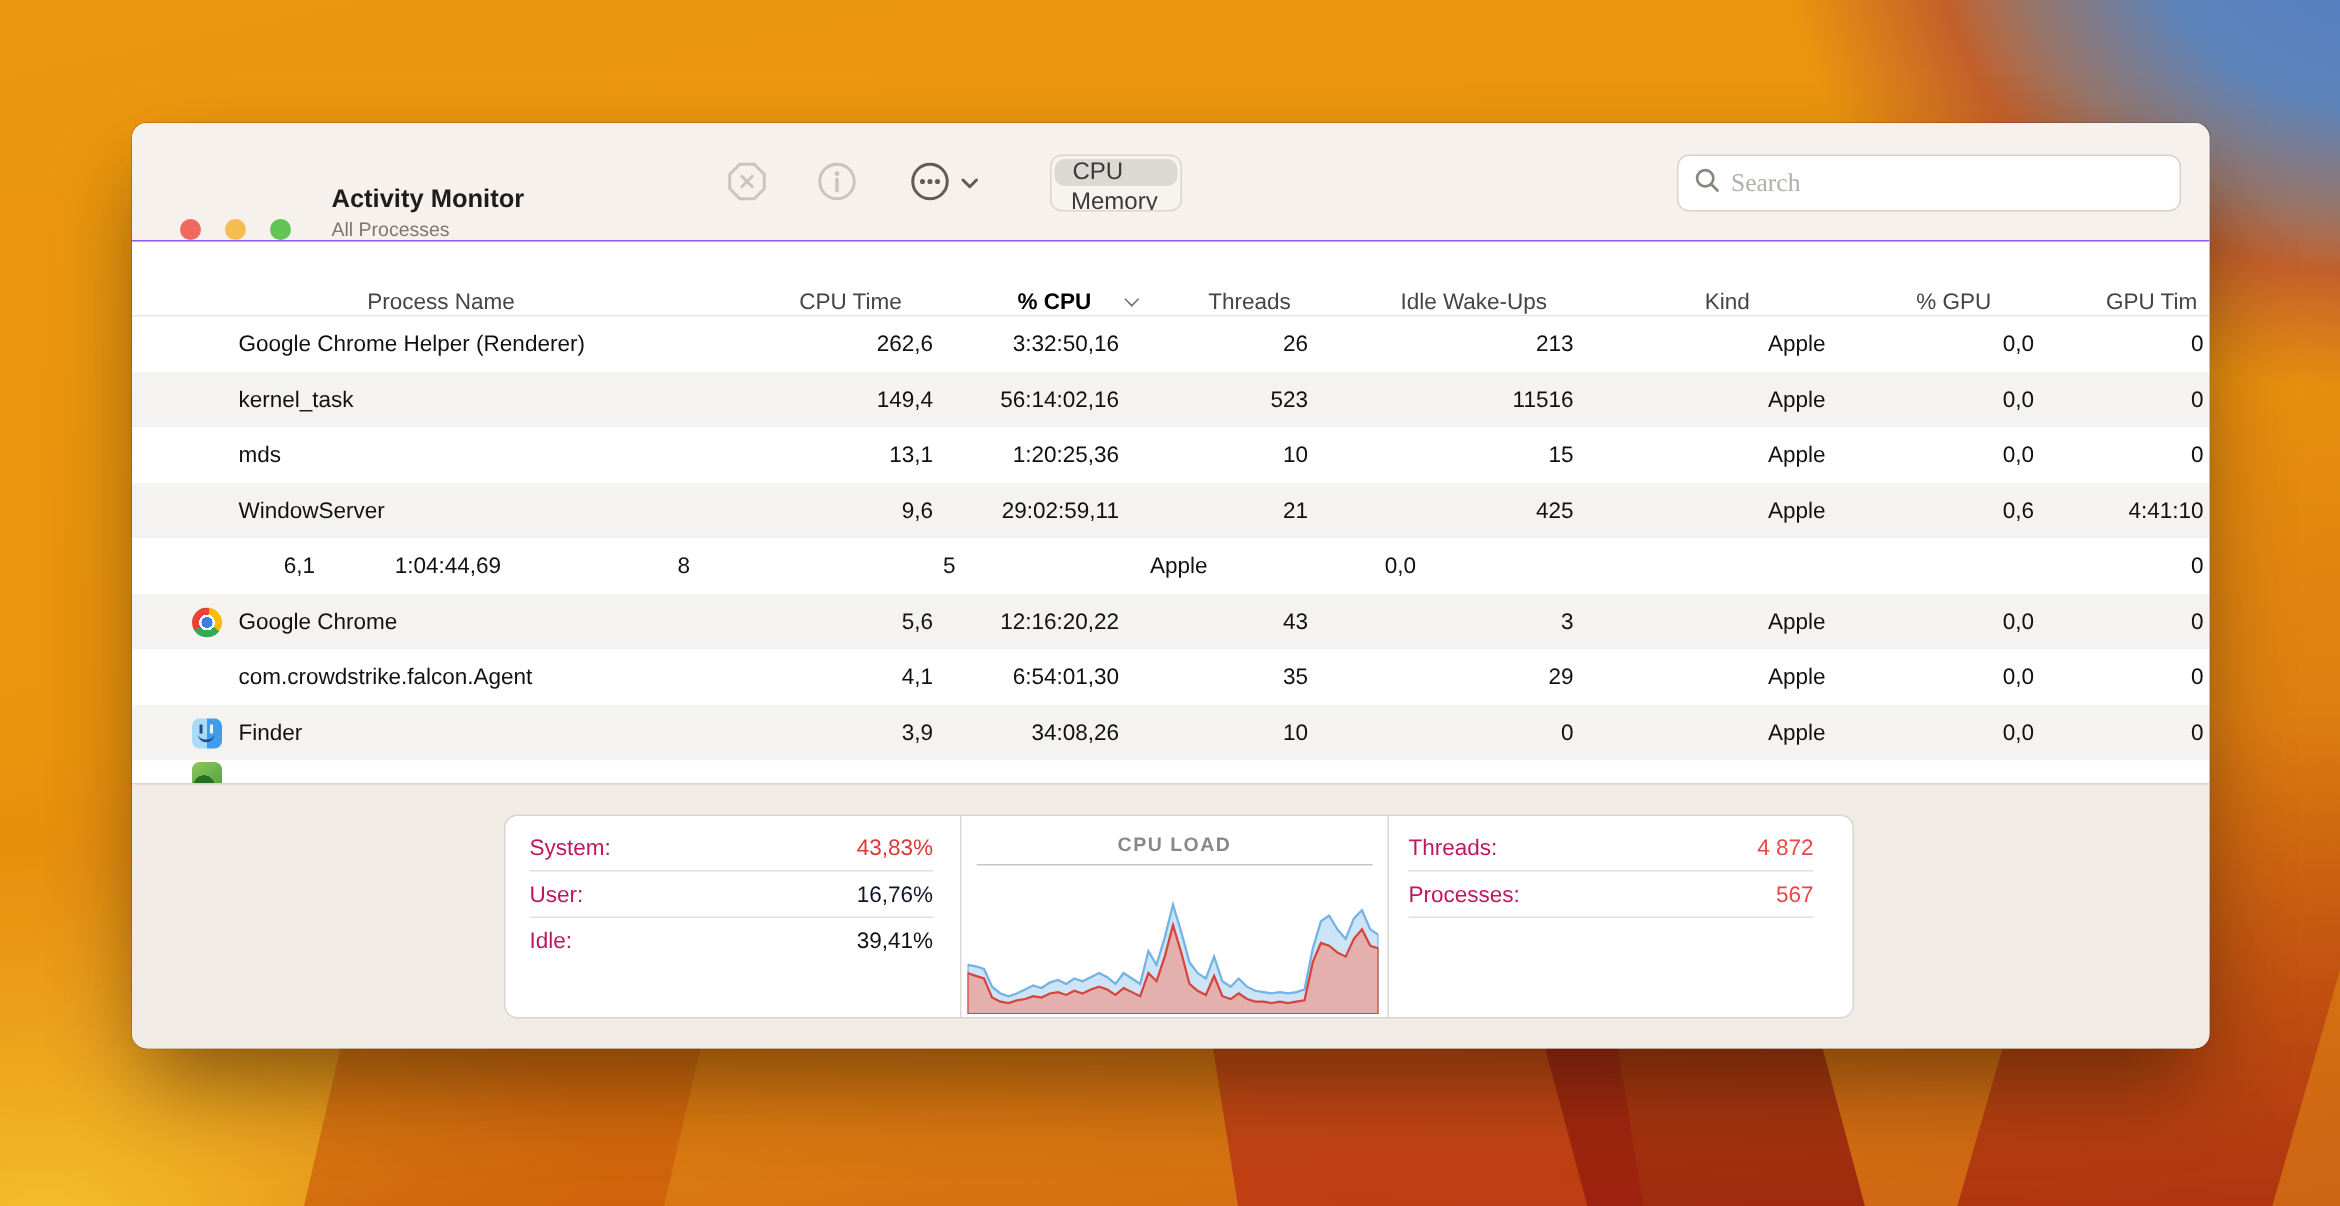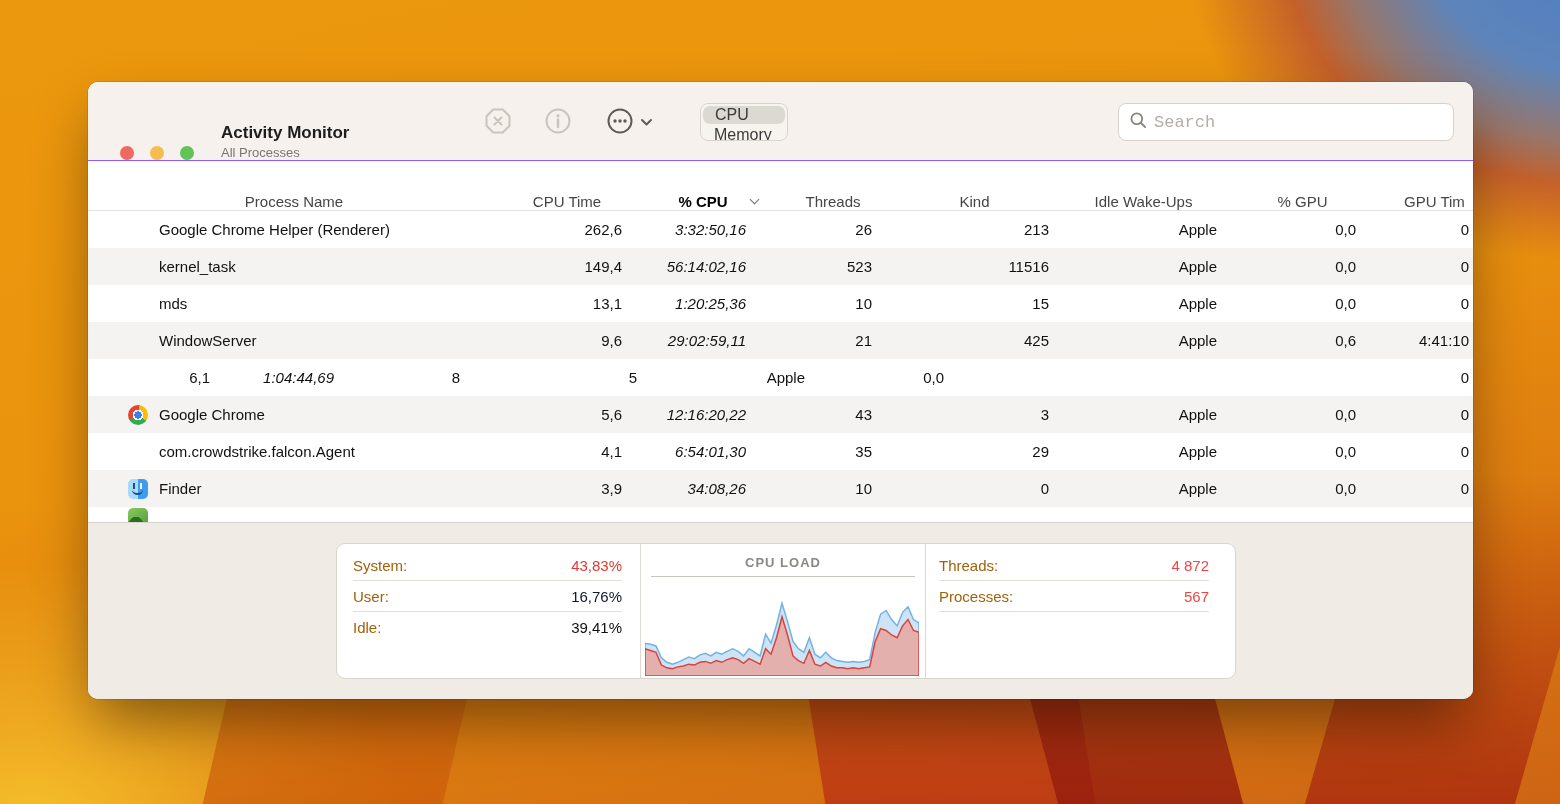--- a/index.html
+++ b/index.html
@@ -46,21 +46,21 @@
 
   .segctl{ position:absolute; left:612px; top:21px; height:38px; display:flex; align-items:stretch;
     border:1px solid #d9d4cd; border-radius:8px; background:#f7f3ee; overflow:hidden;flex-direction:column; }
   .seg{ padding:0 13px; display:flex; align-items:center; font-size:16px; color:#3a3a3a; cursor:default; position:relative; }
   .seg + .seg{ border-left:1px solid #ddd8d1; }
   .seg.sel{ background:#dcd8d2; border-radius:7px; margin:2px; padding:0 12px; border-left:none; }
   .seg.sel + .seg{ border-left:none; }
 
   .search{ position:absolute; left:1030px; top:21px; width:336px; height:38px; background:#fff;
     border:1px solid #d7d2cb; border-radius:8px; display:flex; align-items:center; padding:0 10px; }
-  .search input{ border:none; outline:none; flex:1; font-size:17px; color:#333; margin-left:7px; background:transparent; font-family:Liberation Mono, monospace; }
+  .search input{ border:none; outline:none; flex:1; font-size:17px; color:#333; margin-left:7px; background:transparent; font-family:Liberation Serif, serif; }
   .search input::placeholder{ color:#b3aea7; }
 
   
   .theader{ height:50px; flex:0 0 50px; display:flex; align-items:flex-end; background:#fff; border-bottom:1px solid #e2e2e2; }
   .cell{ display:flex; align-items:center; position:relative; }
   .c0{ width:412px; } .c1{ width:138px; } .c2{ width:134px; } .c3{ width:122px; }
   .c4{ width:177px; } .c5{ width:161px; } .c6{ width:141px; } .c7{ flex:1; min-width:0; }
   .hc{ justify-content:center; font-size:15px; color:#454545; white-space:nowrap; }
   .hc.c7{ justify-content:flex-start; padding-left:31px; overflow:hidden; }
   .hc .hsep{ position:absolute; right:0; top:14px; bottom:14px; width:1px; background:#d9d6d1; }
@@ -68,21 +68,21 @@
   .chev{ width:7px; height:7px; border-right:1.7px solid #6e6e6e; border-bottom:1.7px solid #6e6e6e;
     transform:rotate(45deg); position:absolute; right:14px; top:50%; margin-top:-6px; }
 
   .tbody{ flex:0 0 auto; }
   .trow{ height:37px; display:flex; font-size:15px; color:#111; background:#fff; }
   .trow.alt{ background:#f4f3f1; }
   .namecell{ padding-left:40px; }
   .appicon{ width:20px; height:20px; margin-right:11px; flex:0 0 20px; position:relative; }
   .appicon.noicon{ visibility:hidden; }
   .num{ justify-content:flex-end; white-space:nowrap; }
-  .c1.num{ padding-right:16px; } .c2.num{ padding-right:26px;font-style:italic; } .c3.num{ padding-right:22px; }
+  .c1.num{ padding-right:16px; } .c2.num{ padding-right:26px; } .c3.num{ padding-right:22px; }
   .c4.num{ padding-right:22px; } .c5.num{ padding-right:15px; } .c6.num{ padding-right:17px; }
   .c7.num{ padding-right:4px; overflow:hidden; }
 
   .icon-chrome{ border-radius:50%;
     background:
       radial-gradient(circle at 50% 50%, #3d7ee8 0 26%, #fff 26% 37%, rgba(0,0,0,0) 37%),
       conic-gradient(from -120deg, #ea4335 0deg 130deg, #fbbc05 130deg 245deg, #34a853 245deg 360deg); }
   .icon-finder{ border-radius:5px; overflow:hidden;
     background:linear-gradient(90deg,#a9dbf8 0 50%, #3f9ded 50% 100%); }
   .icon-finder::before{ content:''; position:absolute; left:5px; top:4px; width:2px; height:6px;
@@ -99,21 +99,21 @@
   
   .footer{ flex:1; background:#f0ebe4; border-top:1px solid #d8d3cc; position:relative; }
   .fbox{ position:absolute; left:248px; top:20px; width:900px; height:136px; background:#fff;
     border:1px solid #d9d5ce; border-radius:9px; display:flex; overflow:hidden; }
   .fcol{ position:relative; }
   .fleft{ width:304px; border-right:1px solid #dcd8d2; padding:6px 18px 0 16px; }
   .fmid{ width:285px; border-right:1px solid #dcd8d2; }
   .fright{ flex:1; padding:6px 26px 0 13px; }
   .statrow{ height:31px; display:flex; justify-content:space-between; align-items:center; font-size:15px; }
   .statrow.lined{ border-bottom:1px solid #e3e0da; }
-  .statlabel{ color:#a16207; }
+  .statlabel{ color:#be185d; }
   .statval{ color:#ef4444; }
   .ftitle{ text-align:center; font-size:13px; font-weight:bold; letter-spacing:1px; color:#8a8883; margin-top:11px; }
   .frule{ height:1px; background:#c9c6c0; margin:6px 10px 0 10px; }
   .graph{ position:absolute; left:4px; right:6px; top:41px; bottom:2px; }
   .graph svg{ width:100%; height:100%; display:block; }
 </style>
 </head>
 <body>
 
 <div class="screen">
@@ -198,26 +198,26 @@
         </div>
         <div class="cell hc c1 sorted">
           <span class="hlabel">% CPU</span>
           <span class="chev"></span>
           <span class="hsep"></span>
         </div>
         <div class="cell hc c3">
           <span class="hlabel">Threads</span>
           <span class="hsep"></span>
         </div>
+        <div class="cell hc c4">
+          <span class="hlabel">Idle Wake-Ups</span>
+          <span class="hsep"></span>
+        </div>
         <div class="cell hc c5">
           <span class="hlabel">Kind</span>
-          <span class="hsep"></span>
-        </div>
-        <div class="cell hc c4">
-          <span class="hlabel">Idle Wake-Ups</span>
           <span class="hsep"></span>
         </div>
         <div class="cell hc c6">
           <span class="hlabel">% GPU</span>
           <span class="hsep"></span>
         </div>
         <div class="cell hc c7">
           <span class="hlabel">GPU Tim</span>
         </div>
       </div>

